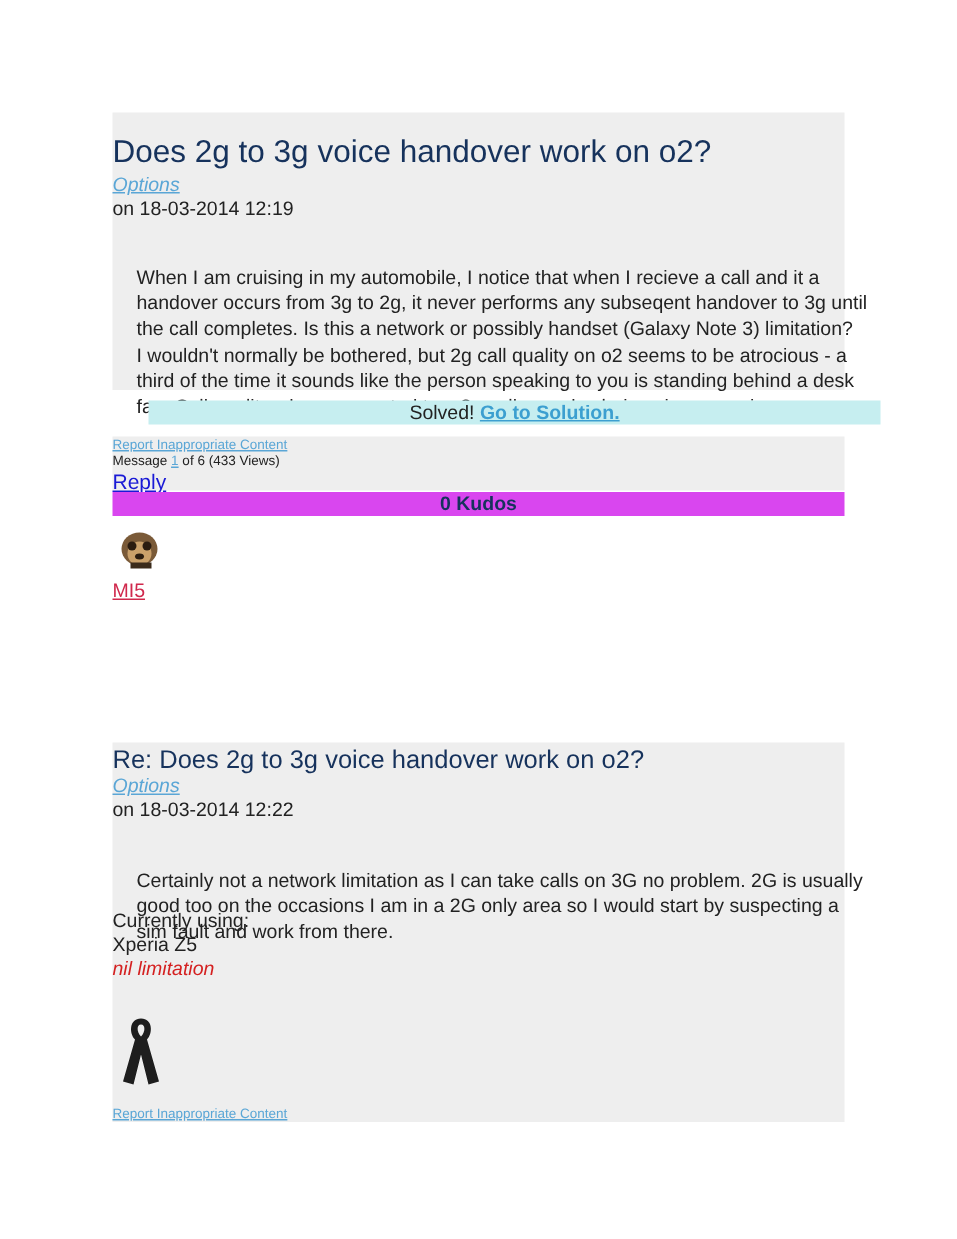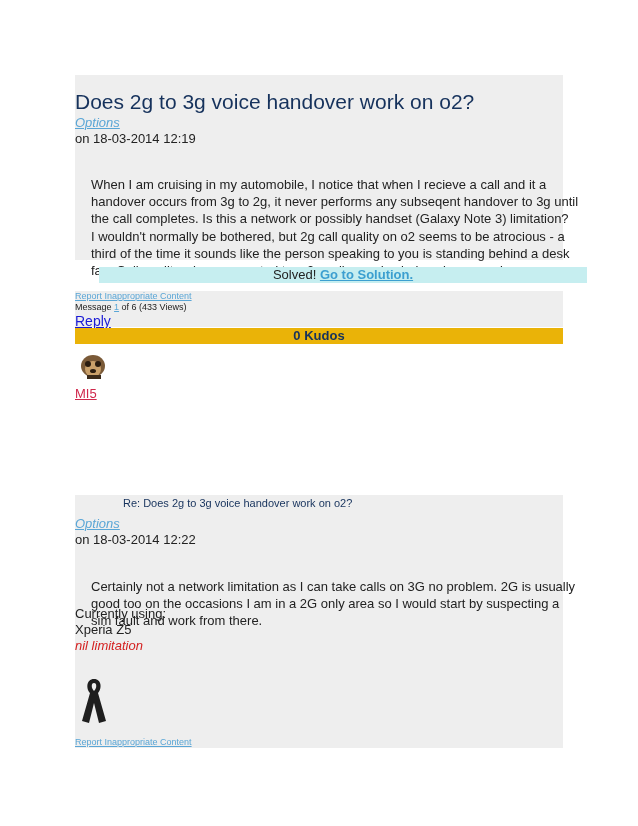--- a/index.html
+++ b/index.html
@@ -9,25 +9,25 @@
   .options { position:absolute; left:75px; font-size:13px; color:#5aa6d6; text-decoration:underline; cursor:pointer;font-style:italic; }
   .date { position:absolute; left:75px; font-size:13px; color:#222; }
   .para { position:absolute; left:75px; width:490px; font-size:13px; line-height:17px; color:#222; margin:16px; }
   .solved { position:absolute; left:75px; top:267px; width:488px; height:16px; background:#c6eef0; text-align:center; font-size:13px; line-height:16px; color:#222;margin-left:24px; }
   .solved a { color:#3c9fd0; font-weight:bold; text-decoration:underline; cursor:pointer; }
   .meta { position:absolute; left:75px; top:291px; width:488px; height:36px; background:#eeeeee; }
   .report { position:absolute; left:75px; font-size:9px; color:#5aa6d6; text-decoration:underline; cursor:pointer; white-space:nowrap; }
   .msgcount { position:absolute; left:75px; top:302px; font-size:9px; color:#222; white-space:nowrap; }
   .msgcount a { color:#5aa6d6; text-decoration:underline; }
   .reply { position:absolute; left:75px; top:313px; font-size:14px; color:#1a1ad6; text-decoration:underline; cursor:pointer; }
-  .kudos { position:absolute; left:75px; top:328px; width:488px; height:16px; background:#eab308; text-align:center; font-size:13px; line-height:16px; font-weight:bold; color:#16325c; }
+  .kudos { position:absolute; left:75px; top:328px; width:488px; height:16px; background:#d946ef; text-align:center; font-size:13px; line-height:16px; font-weight:bold; color:#16325c; }
   .avatar1 { position:absolute; left:79px; top:352px; width:28px; height:28px; }
   .username { position:absolute; left:75px; top:386px; font-size:13px; color:#d0284c; text-decoration:underline; cursor:pointer; }
   .post2 { position:absolute; left:75px; top:495px; width:488px; height:253px; background:#eeeeee; }
-  .title2 { position:absolute; left:75px; top:497px; font-size:11px; color:#16325c; white-space:nowrap;padding-left:48px; }
+  .title2 { position:absolute; left:75px; top:497px; font-size:17px; color:#16325c; white-space:nowrap; }
   .sig-line { position:absolute; left:75px; font-size:13px; color:#222; white-space:nowrap;text-align:center; }
   .sig-red { position:absolute; left:75px; top:638px; font-size:13px; color:#d42020; font-style:italic; white-space:nowrap; }
   .ribbon { position:absolute; left:80px; top:677px; width:28px; height:48px; }
 </style>
 </head>
 <body>
 
 <div class="post1"></div>
 <div class="title1">Does 2g to 3g voice handover work on o2?</div>
 <a class="options" style="top:115px;">Options</a>

